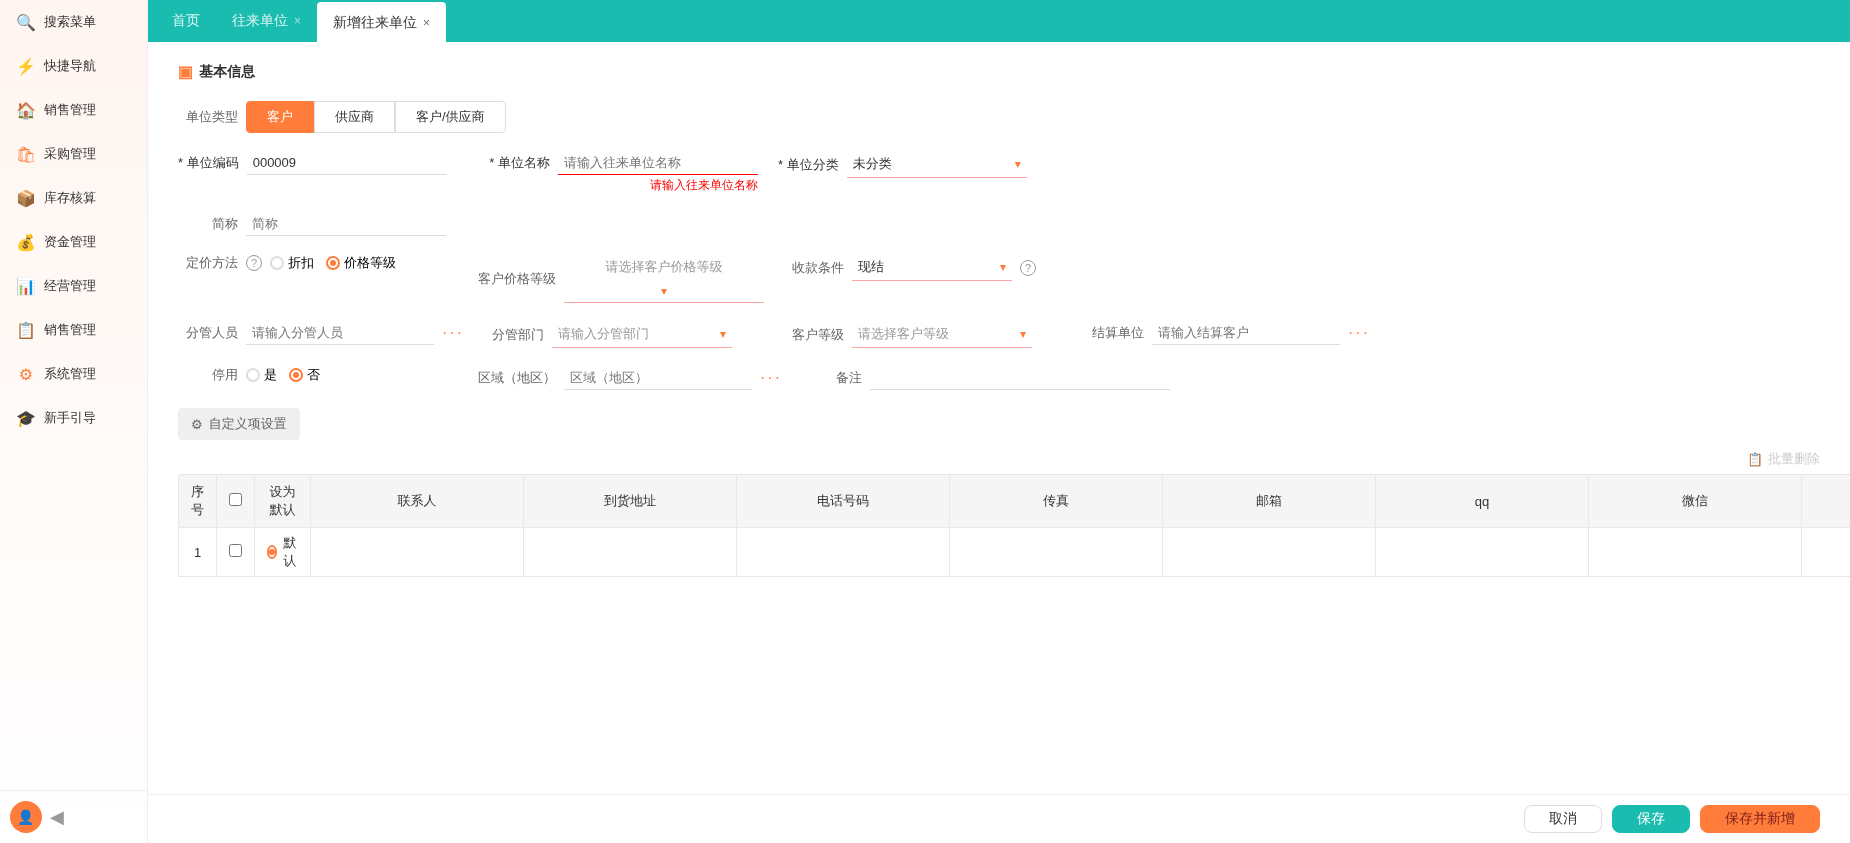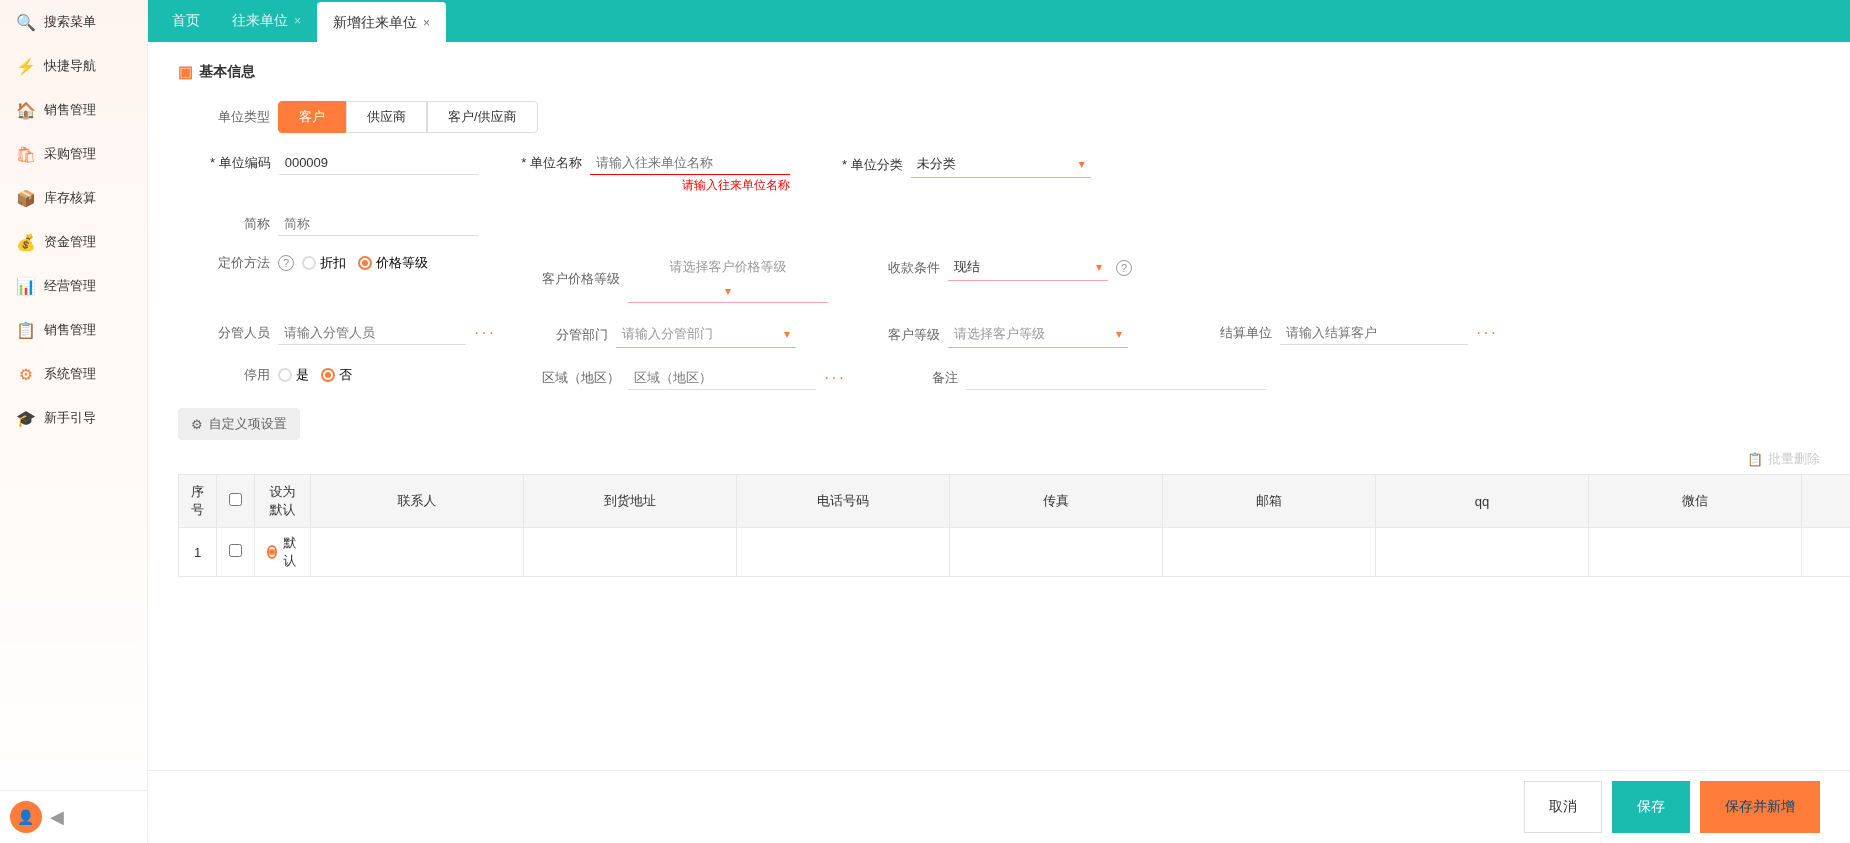--- a/index.html
+++ b/index.html
@@ -128,21 +128,20 @@
       align-items: flex-start;
       margin-bottom: 18px;
       gap: 20px;
       flex-wrap: wrap;
     }
     .form-group {
       display: flex;
       align-items: center;
       gap: 8px;
       min-width: 280px;
-      margin-left: 32px;
     }
     .form-label {
       color: #666;
       font-size: 13px;
       white-space: nowrap;
       min-width: 60px;
       text-align: right;
     }
     .form-input {
       border: none;
@@ -310,29 +309,29 @@
     
     .footer {
       background: white;
       border-top: 1px solid #eee;
       padding: 10px 30px;
       display: flex;
       justify-content: flex-end;
       gap: 10px;
     }
     .btn {
-      padding: 16px 24px;
-      border-radius: 0;
+      padding: 4px 24px;
+      border-radius: 8px;
       font-size: 14px;
       cursor: pointer;
       border: 1px solid #ddd;
     }
     .btn-default { background: white; color: #333; }
     .btn-primary { background: #1abcb0; color: white; border-color: #1abcb0; }
-    .btn-warning { background: #ff7c3a; color: #0c4a6e; border-color: #ff7c3a; }
+    .btn-warning { background: #ff7c3a; color: #7f1d1d; border-color: #ff7c3a; }
 
     
     .info-icon {
       color: #ff7c3a;
       font-size: 14px;
     }
 
     .form-group-col {
       display: flex;
       flex-direction: column;

